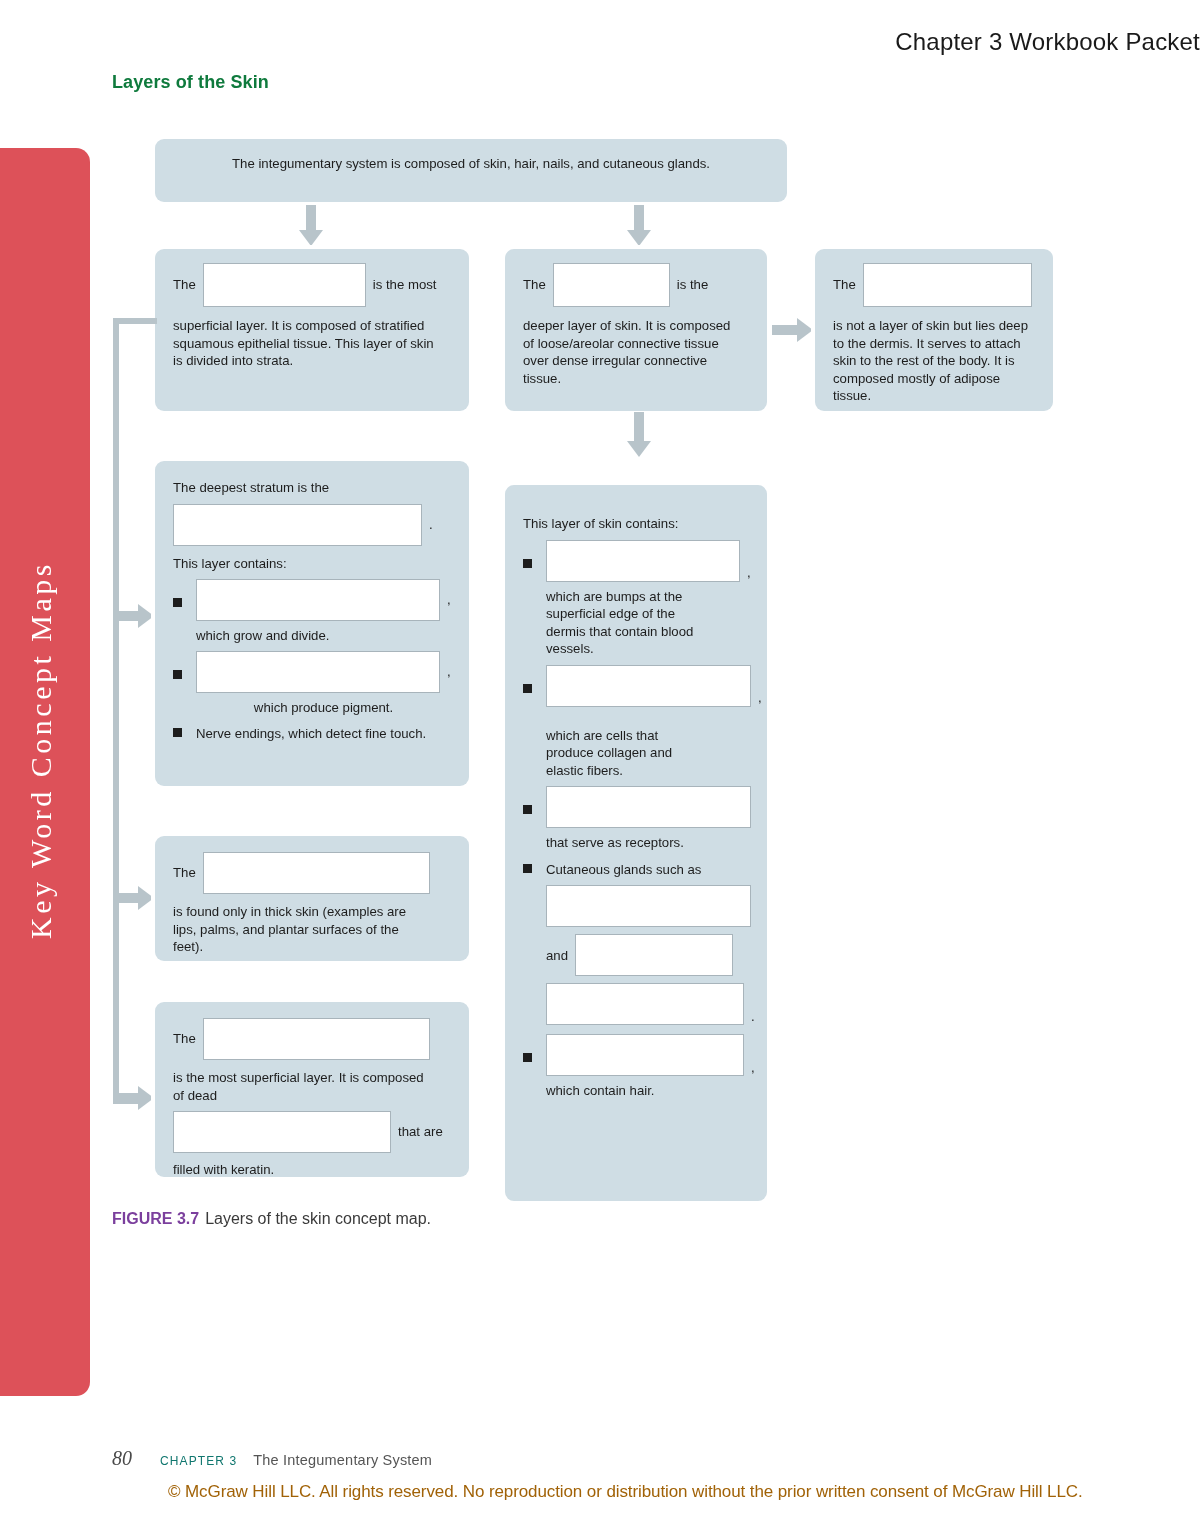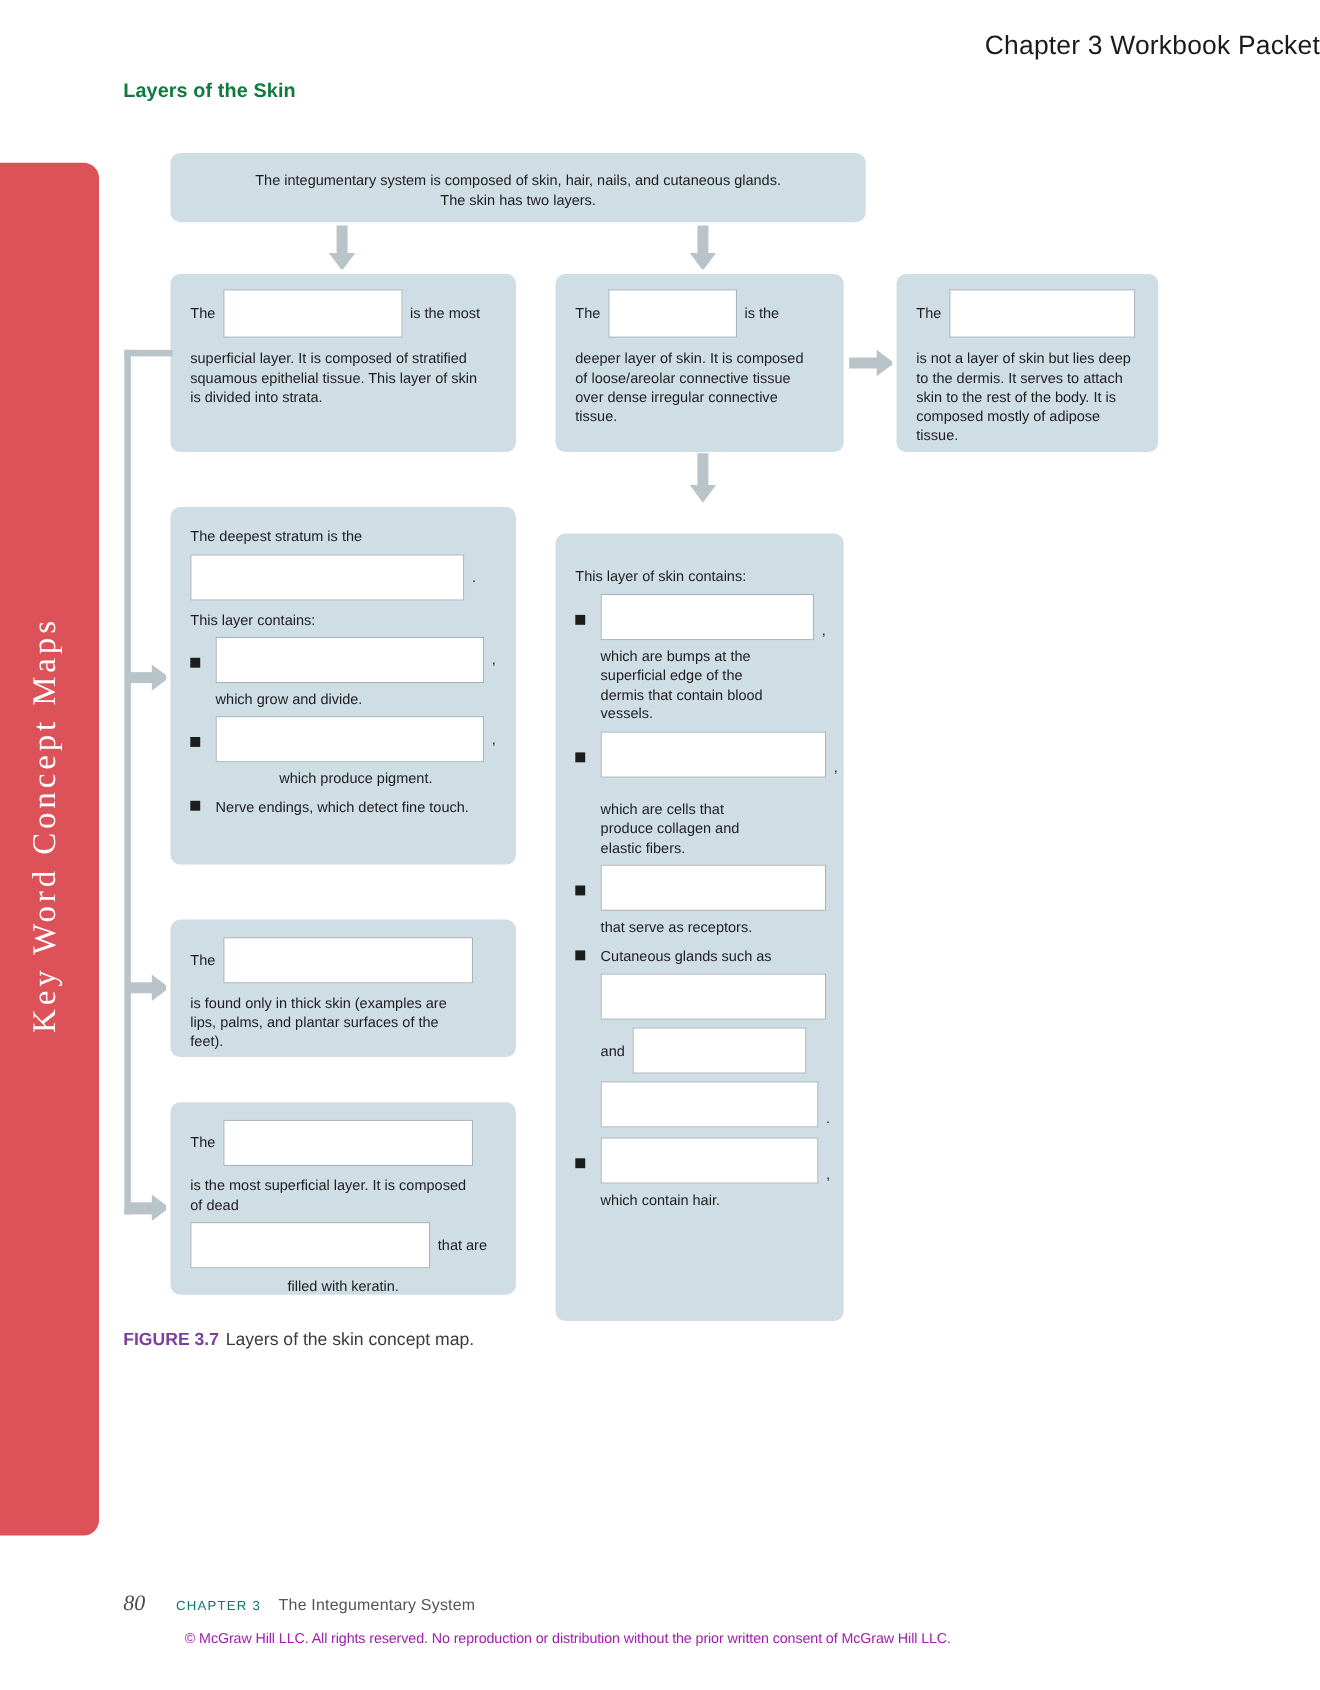--- a/index.html
+++ b/index.html
@@ -164,40 +164,39 @@
   }
   .folio .chaptitle {
     font-size: 14.5px;
     margin-left: 16px;
     color: #555;
     letter-spacing: 0.2px;
   }
   .copyright {
     position: absolute;
     top: 1482px; left: 168px;
-    font-size: 13px;
-    color: #a21caf;
+    font-size: 17px;
+    color: #a16207;
     letter-spacing: -0.1px;
   }
 </style>
 </head>
 <body>
 
 <div id="page">
 
   <div class="running-head">Chapter 3 Workbook Packet</div>
   <div class="section-title">Layers of the Skin</div>
 
   <div class="side-tab">
     <div class="side-tab-label">Key Word Concept Maps</div>
   </div>
 
   <div class="cbox" style="left:155px; top:139px; width:632px; height:63px; padding-top:16px; text-align:center;">
     <p>The integumentary system is composed of skin, hair, nails, and cutaneous glands.</p>
-    <p>The skin has two layers.</p>
   </div>
 
   <div class="arrow-v" style="left:306px; top:205px; height:26px;"></div>
   <div class="arrow-v" style="left:634px; top:205px; height:26px;"></div>
 
   <div class="cbox" style="left:155px; top:249px; width:314px; height:162px;">
     <div class="row">
       <span class="lead">The</span>
       <span class="blank" style="width:163px;"></span>
       <span class="trail">is the most</span>
@@ -283,21 +282,21 @@
   <div class="cbox" style="left:155px; top:1002px; width:314px; height:175px; padding:16px 18px;">
     <div class="row">
       <span class="lead">The</span>
       <span class="blank" style="width:227px; height:42px;"></span>
     </div>
     <p style="margin-top:9px; width:262px;">is the most superficial layer. It is composed of dead</p>
     <div class="row" style="margin-top:7px;">
       <span class="blank" style="width:218px; height:42px;"></span>
       <span class="trail">that are</span>
     </div>
-    <p style="margin-top:8px;text-align:center;">filled with keratin.</p>
+    <p style="margin-top:8px;">filled with keratin.</p>
   </div>
 
   <div class="cbox" style="left:505px; top:485px; width:262px; height:716px; padding:30px 18px;">
     <p class="indent">This layer of skin contains:</p>
 
     <div class="bul-row" style="margin-top:7px;">
       <span class="bullet mid"></span>
       <div class="bul-body">
         <div class="row">
           <span class="blank" style="width:194px; height:42px;"></span>

